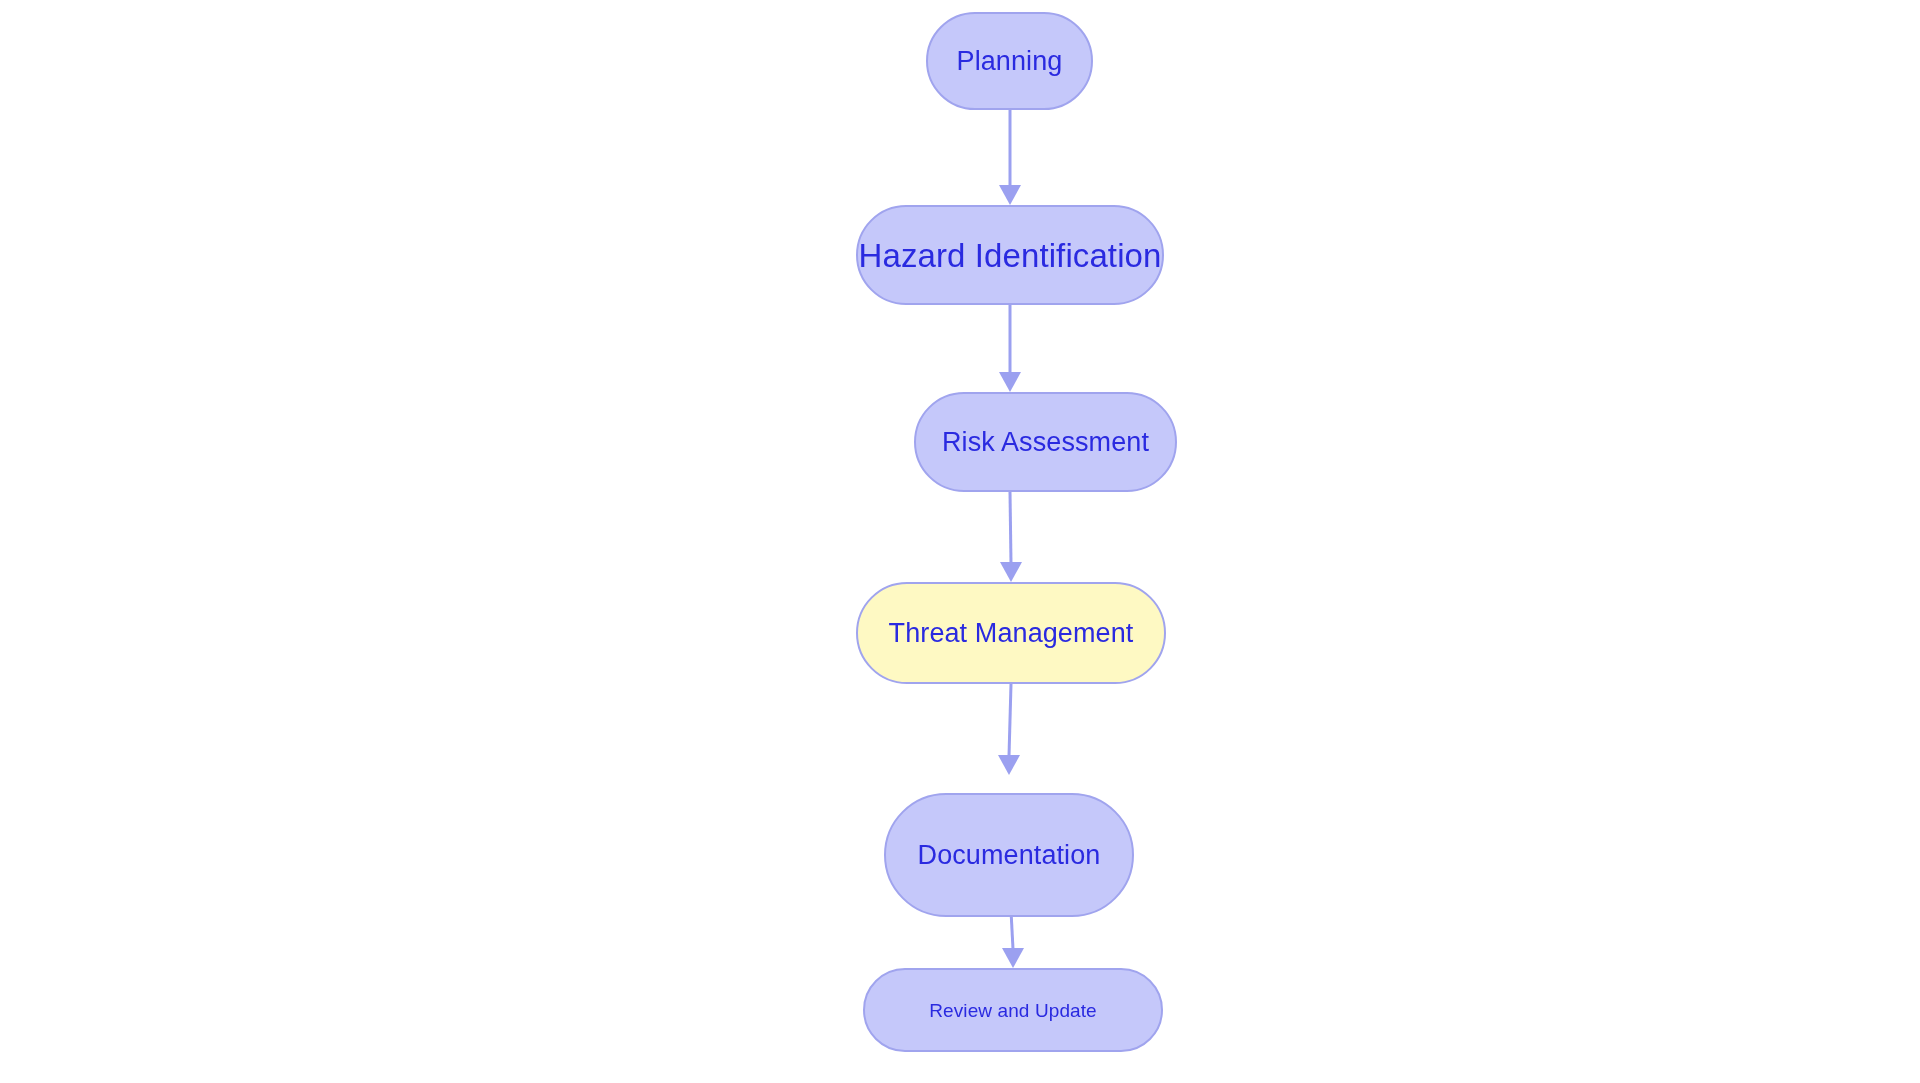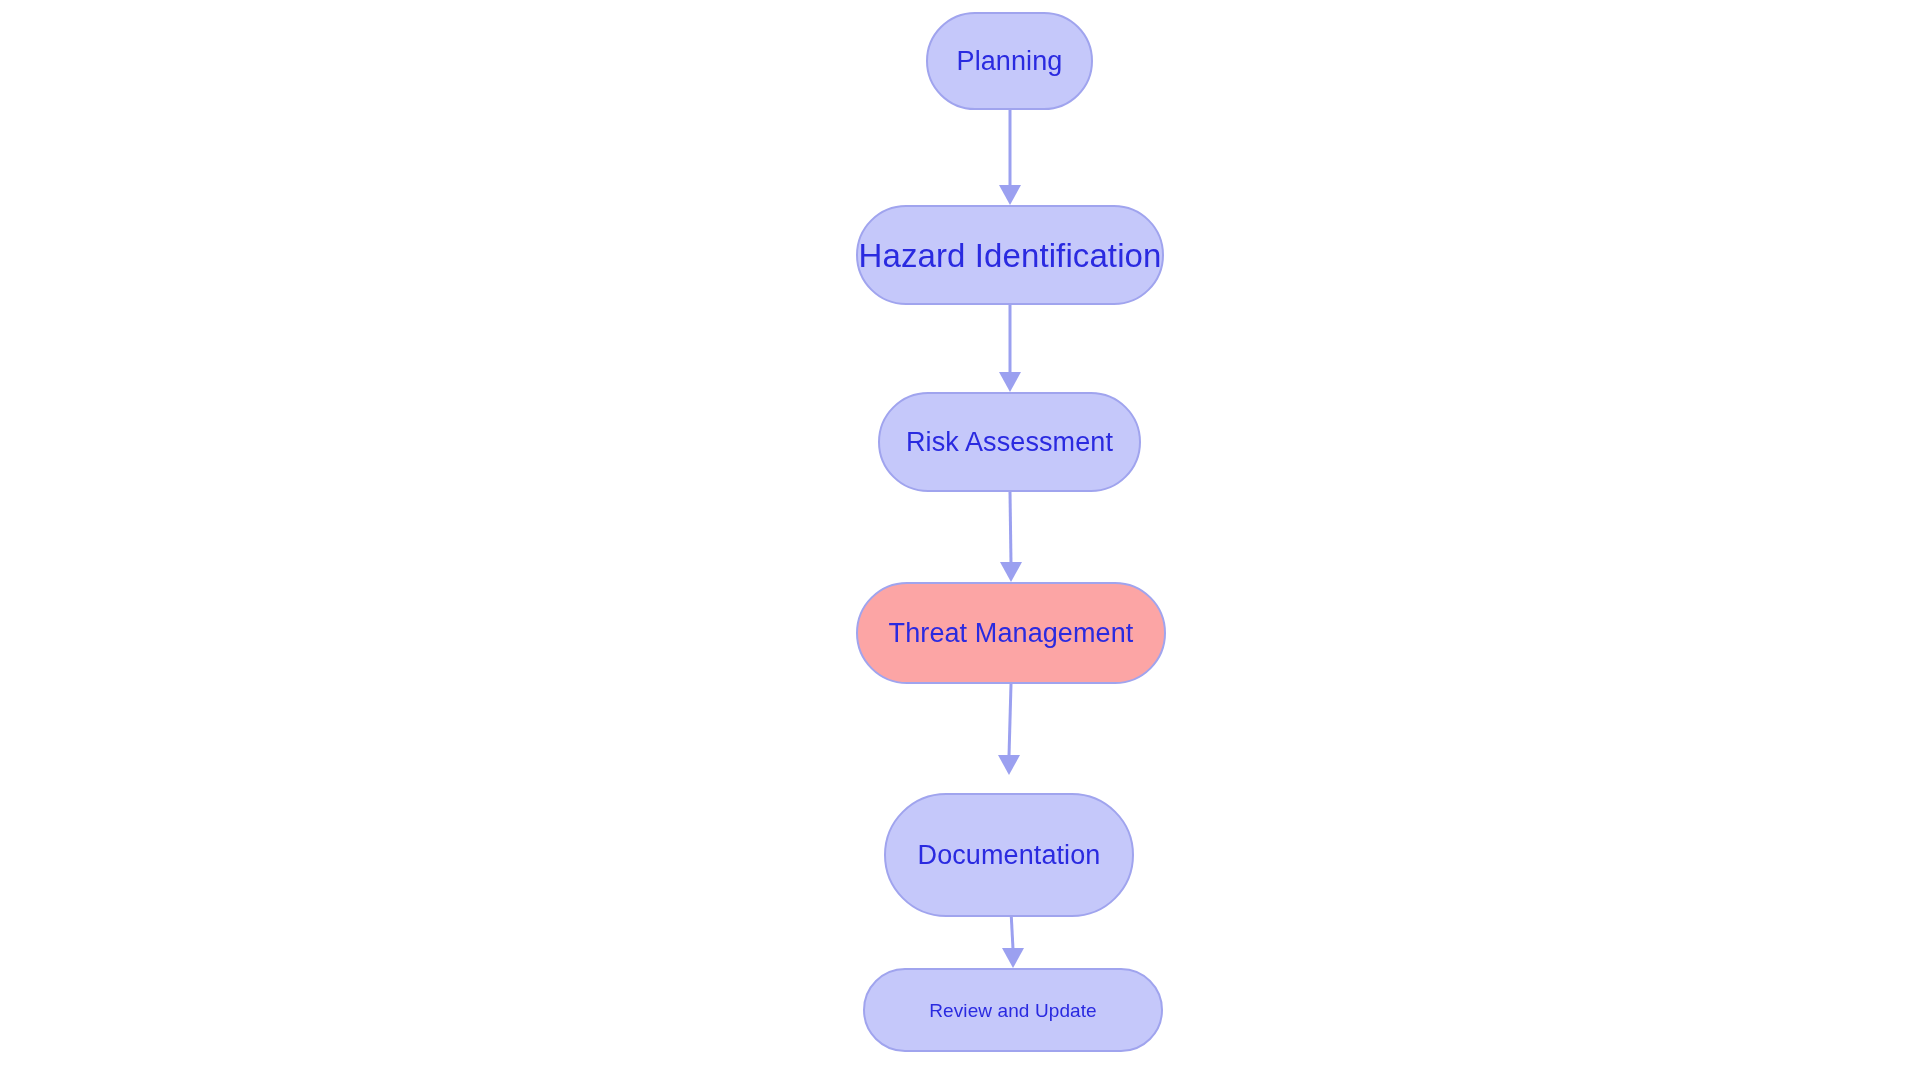--- a/index.html
+++ b/index.html
@@ -91,24 +91,24 @@
       </g>
     </svg>
 
   <div id="nodes-layer">
       <div class="node" style="left: 878px; top: 12px; width: 167px; height: 98px; background: rgb(197, 200, 250); border-color: rgb(160, 164, 238); color: rgb(42, 42, 224); font-size: 27px;">
         <span class="node-label">Planning</span>
       </div>
       <div class="node" style="left: 808px; top: 205px; width: 308px; height: 100px; background: rgb(197, 200, 250); border-color: rgb(160, 164, 238); color: rgb(42, 42, 224); font-size: 33px;">
         <span class="node-label">Hazard Identification</span>
       </div>
-      <div class="node" style="left: 830px; top: 392px; width: 263px; height: 100px; background: rgb(197, 200, 250); border-color: rgb(160, 164, 238); color: rgb(42, 42, 224); font-size: 27px;">
+      <div class="node" style="left: 866px; top: 392px; width: 263px; height: 100px; background: rgb(197, 200, 250); border-color: rgb(160, 164, 238); color: rgb(42, 42, 224); font-size: 27px;">
         <span class="node-label">Risk Assessment</span>
       </div>
-      <div class="node" style="left: 808px; top: 582px; width: 310px; height: 102px; background: #fca5a5; border-color: rgb(160, 164, 238); color: rgb(42, 42, 224); font-size: 27px;">
+      <div class="node" style="left: 808px; top: 582px; width: 310px; height: 102px; background: #fef9c3; border-color: rgb(160, 164, 238); color: rgb(42, 42, 224); font-size: 27px;">
         <span class="node-label">Threat Management</span>
       </div>
       <div class="node" style="left: 836px; top: 793px; width: 250px; height: 124px; background: rgb(197, 200, 250); border-color: rgb(160, 164, 238); color: rgb(42, 42, 224); font-size: 27px;">
         <span class="node-label">Documentation</span>
       </div>
       <div class="node" style="left: 815px; top: 968px; width: 300px; height: 84px; background: rgb(197, 200, 250); border-color: rgb(160, 164, 238); color: rgb(42, 42, 224); font-size: 19px;">
         <span class="node-label">Review and Update</span>
       </div>
     </div>
 

